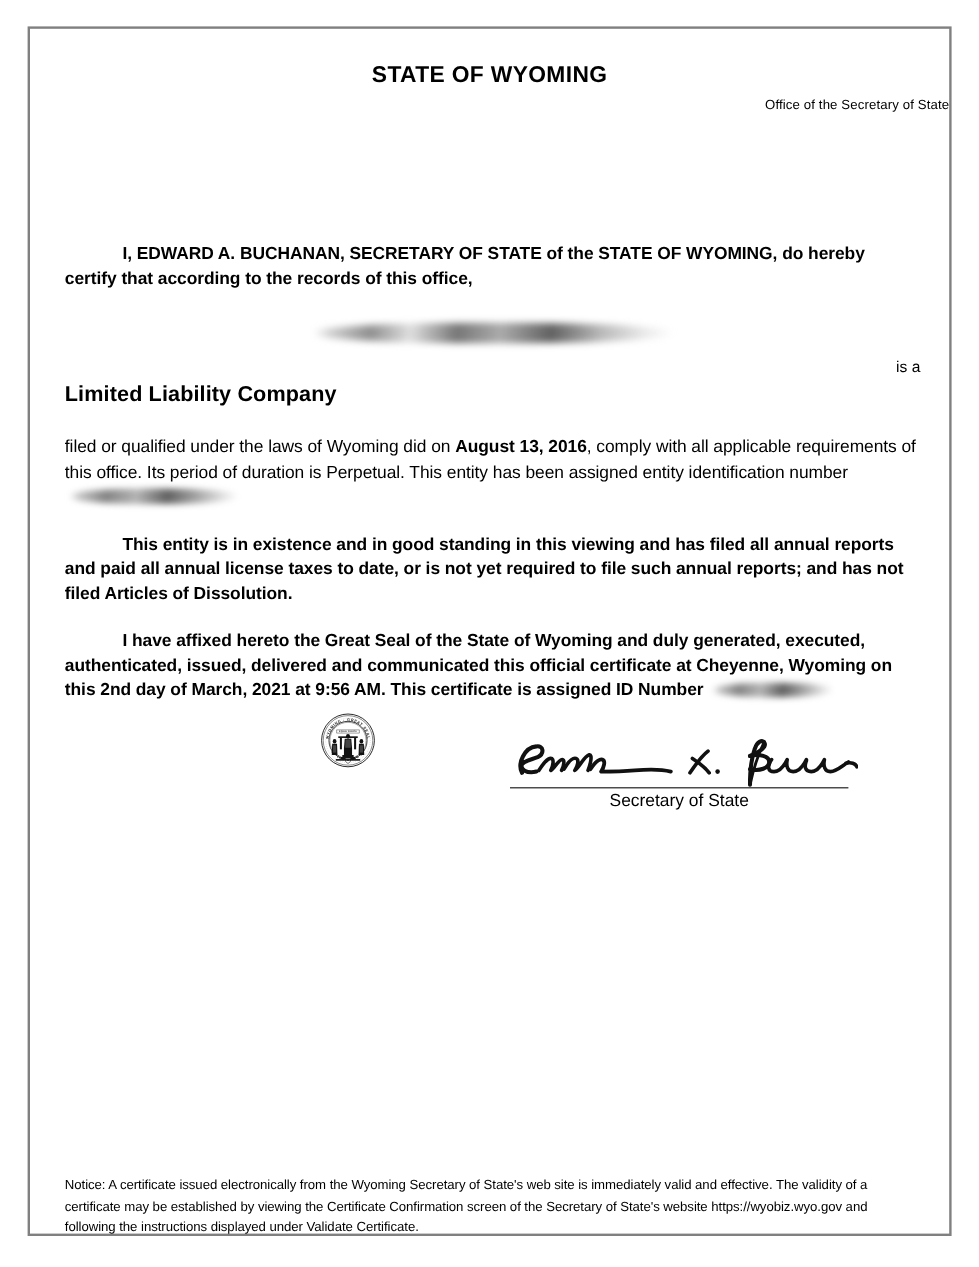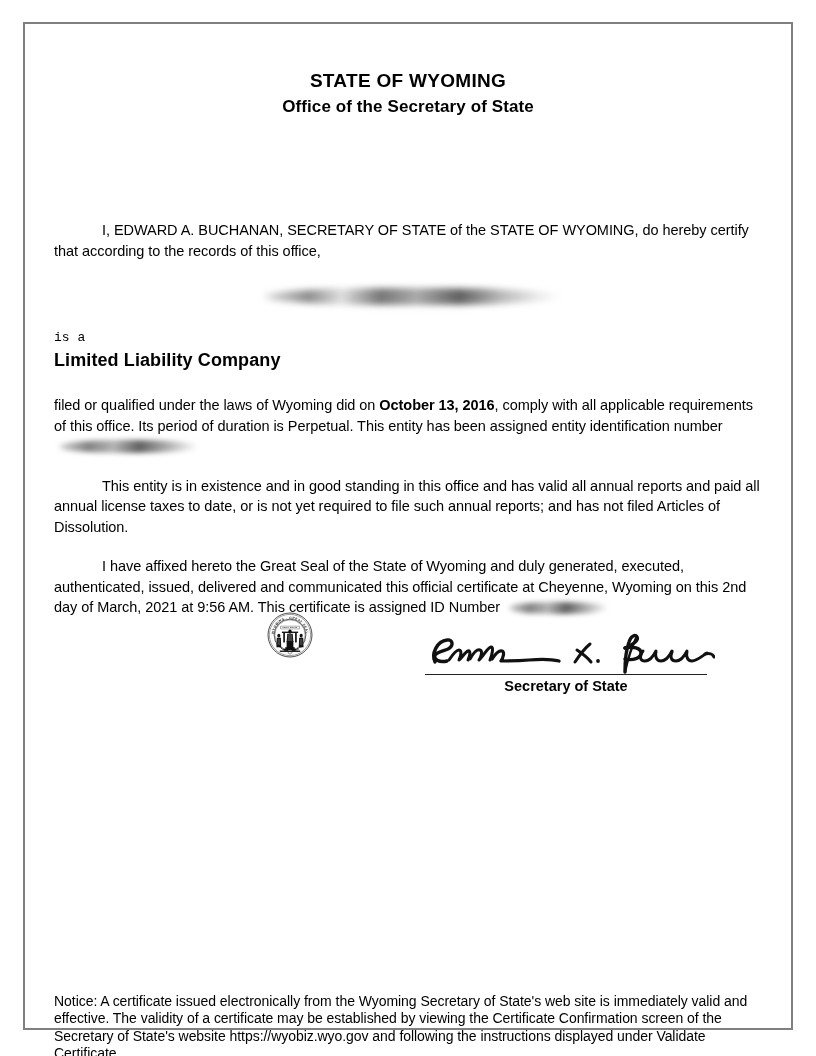--- a/index.html
+++ b/index.html
@@ -28,51 +28,53 @@
   }
   #inner {
     position: relative;
     width: 100%;
     height: 100%;
   }
 
   
   .header {
     text-align: center;
-    margin-top: 44px;
+    margin-top: 26px;
   }
   .header .line1 {
     font-size: 19px;
     font-weight: bold;
     letter-spacing: 0.3px;
     line-height: 26px;
   }
   .header .line2 {
-    font-size: 17px;
-    font-weight: bold;
+    font-size: 11px;
+    font-weight: normal;
     letter-spacing: 0.1px;
     line-height: 25px;
+    text-align: right;
   }
 
   
   .body-wrap {
     position: absolute;
     left: 29px;
     right: 24px;
     top: 152px;
   }
   p.para {
     font-size: 14.5px;
     line-height: 20.5px;
     margin: 0;
     text-align: left;
     letter-spacing: -0.05px;
   }
   p.indent {
     text-indent: 48px;
+    font-weight: bold;
   }
   .gap-sm { height: 19px; }
   .gap-md { height: 23px; }
 
   .bold { font-weight: bold; }
 
   
   .redact {
     display: inline-block;
     vertical-align: middle;
@@ -118,25 +120,24 @@
     height: 12px;
     margin-left: 4px;
     margin-bottom: 1px;
   }
 
   .name-block {
     text-align: center;
     margin-top: 26px;
   }
   .isa {
-    text-align: left;
+    text-align: right;
     font-size: 13px;
     line-height: 17px;
-    margin-top: 24px;
-    font-family: Liberation Mono, monospace;
+    margin-top: 10px;
   }
   .entity-type {
     text-align: left;
     font-size: 18px;
     font-weight: bold;
     line-height: 24px;
     margin-top: 2px;
     letter-spacing: 0.1px;
   }
 
@@ -171,30 +172,29 @@
     border-top: 1.2px solid #222;
     margin: 0;
     width: 282px;
   }
   .sig-label {
     font-size: 14.5px;
     line-height: 20px;
     margin-top: 1px;
     text-align: center;
     width: 282px;
-    font-weight: bold;
   }
 
   
   .notice {
     position: absolute;
     left: 29px;
     right: 26px;
-    bottom: 10px;
-    font-size: 14px;
+    bottom: 22px;
+    font-size: 11px;
     line-height: 17.2px;
     letter-spacing: -0.05px;
   }
 </style>
 </head>
 <body>
 
 <div id="page">
  <div id="inner">
 
@@ -209,25 +209,25 @@
 
     <div class="name-block">
       <span class="redact redact-name"></span>
     </div>
 
     <div class="isa">is a</div>
     <div class="entity-type">Limited Liability Company</div>
 
     <div class="gap-md"></div>
 
-    <p class="para"><span>filed or qualified under the laws of Wyoming did on </span><span class="bold">October 13, 2016</span><span>, comply with all applicable requirements of this office.  Its period of duration is Perpetual.  This entity has been assigned entity identification number </span><span class="redact redact-entity"></span></p>
+    <p class="para"><span>filed or qualified under the laws of Wyoming did on </span><span class="bold">August 13, 2016</span><span>, comply with all applicable requirements of this office.  Its period of duration is Perpetual.  This entity has been assigned entity identification number </span><span class="redact redact-entity"></span></p>
 
     <div class="gap-sm"></div>
 
-    <p class="para indent">This entity is in existence and in good standing in this office and has valid all annual reports and paid all annual license taxes to date, or is not yet required to file such annual reports; and has not filed Articles of Dissolution.</p>
+    <p class="para indent">This entity is in existence and in good standing in this viewing and has filed all annual reports and paid all annual license taxes to date, or is not yet required to file such annual reports; and has not filed Articles of Dissolution.</p>
 
     <div class="gap-sm"></div>
 
     <p class="para indent"><span>I have affixed hereto the Great Seal of the State of Wyoming and duly generated, executed, authenticated, issued, delivered and communicated this official certificate at Cheyenne, Wyoming on this 2nd day of March, 2021 at 9:56 AM.  This certificate is assigned ID Number </span><span class="redact redact-id"></span></p>
   </div>
 
   <div class="sig-row">
 
     <div class="seal">
       <svg class="sig-svg" viewBox="0 0 136 136" width="136" height="136" xmlns="http://www.w3.org/2000/svg" aria-hidden="true">

